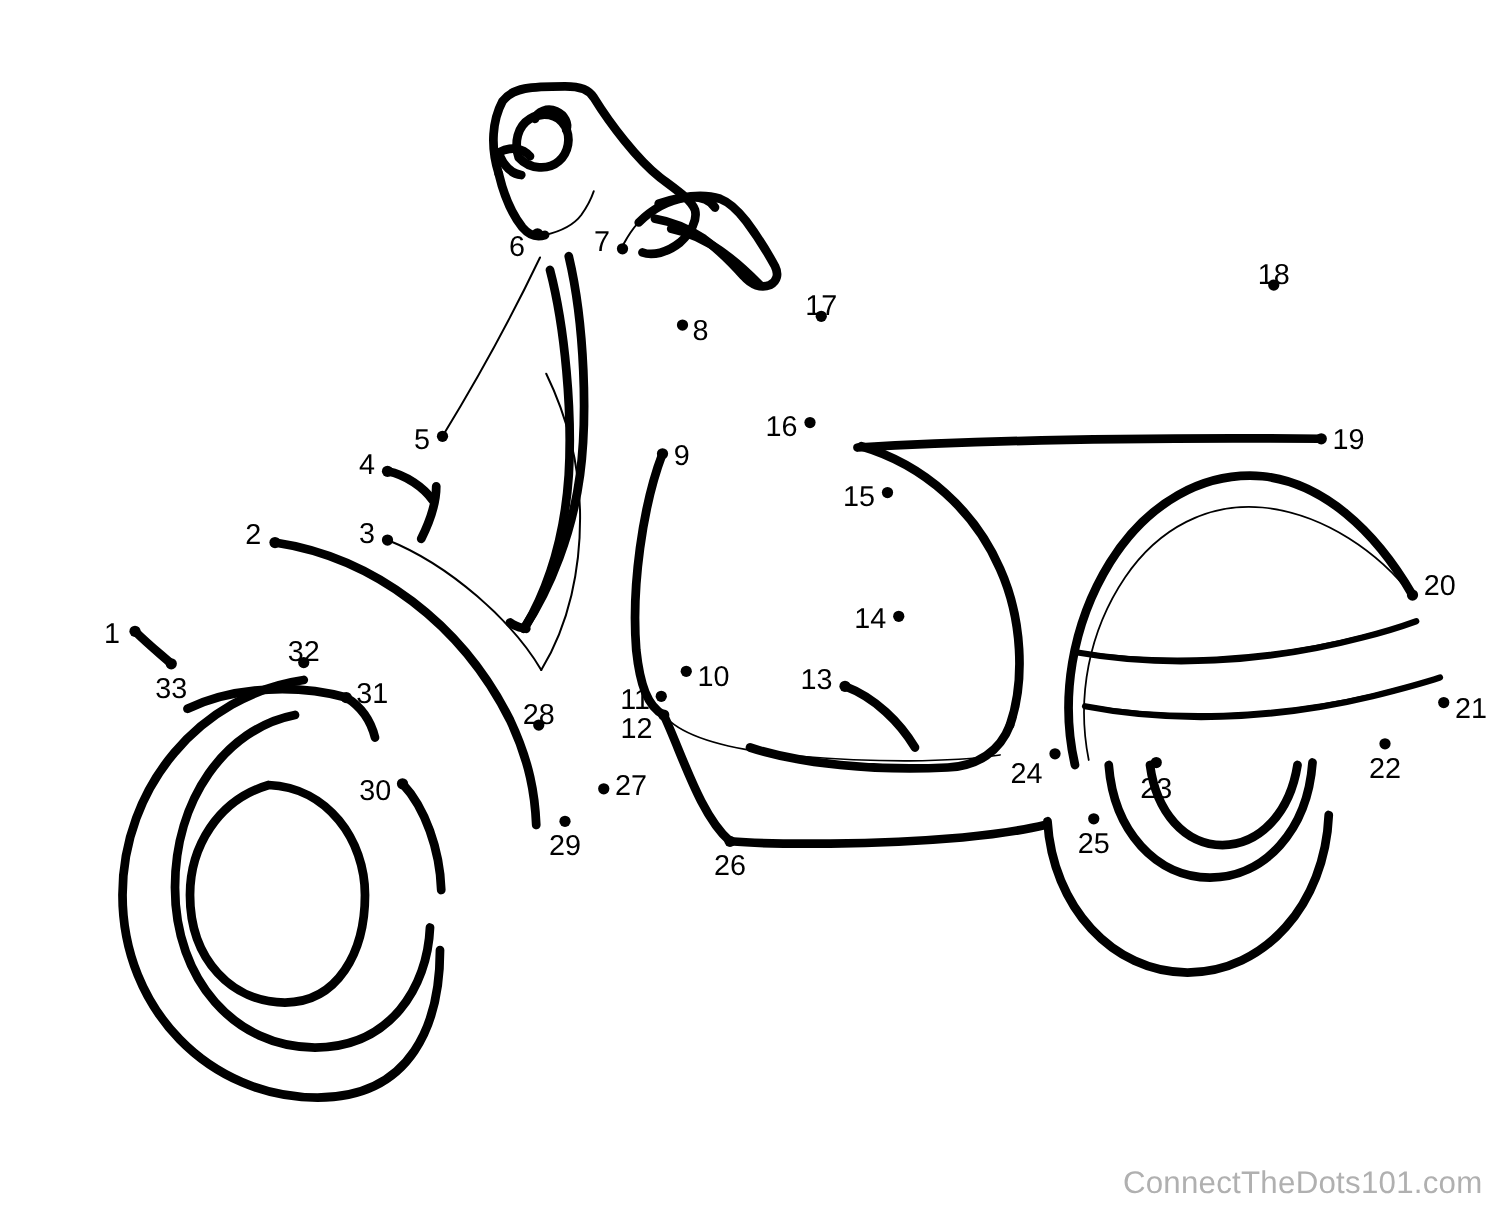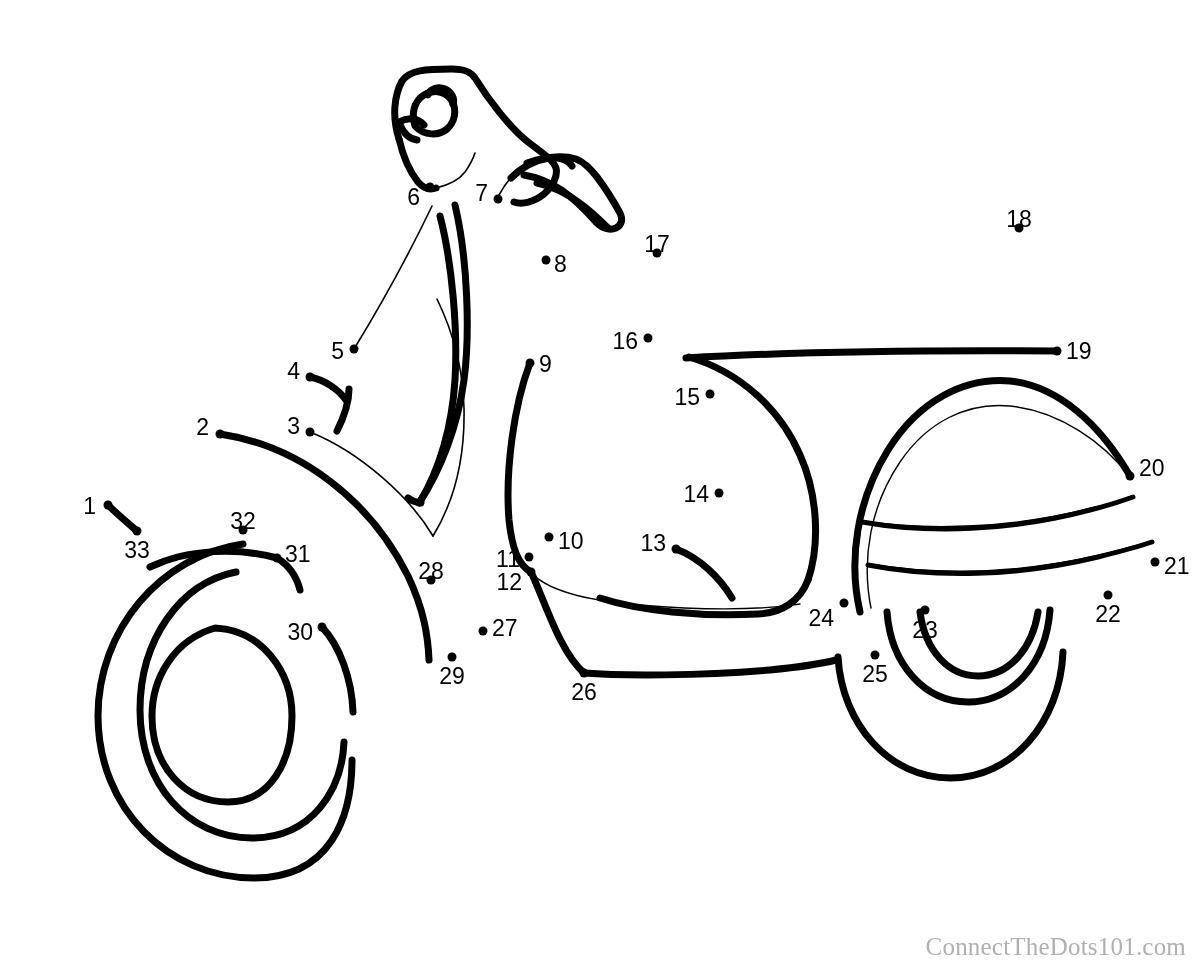--- a/index.html
+++ b/index.html
@@ -35,21 +35,21 @@
     font-size: 23px;
     fill: #000000;
     font-weight: 400;
   }
   .watermark {
     position: absolute;
     right: 14px;
     bottom: 16px;
     color: #b0b0b0;
     font-size: 25px;
-    font-family: Liberation Serif, serif;
+    font-family: Liberation Sans, sans-serif;
     letter-spacing: 0.2px;
     white-space: nowrap;
     user-select: none;
   }
 </style>
 </head>
 <body>
 
 <div id="puzzle-root">
 

